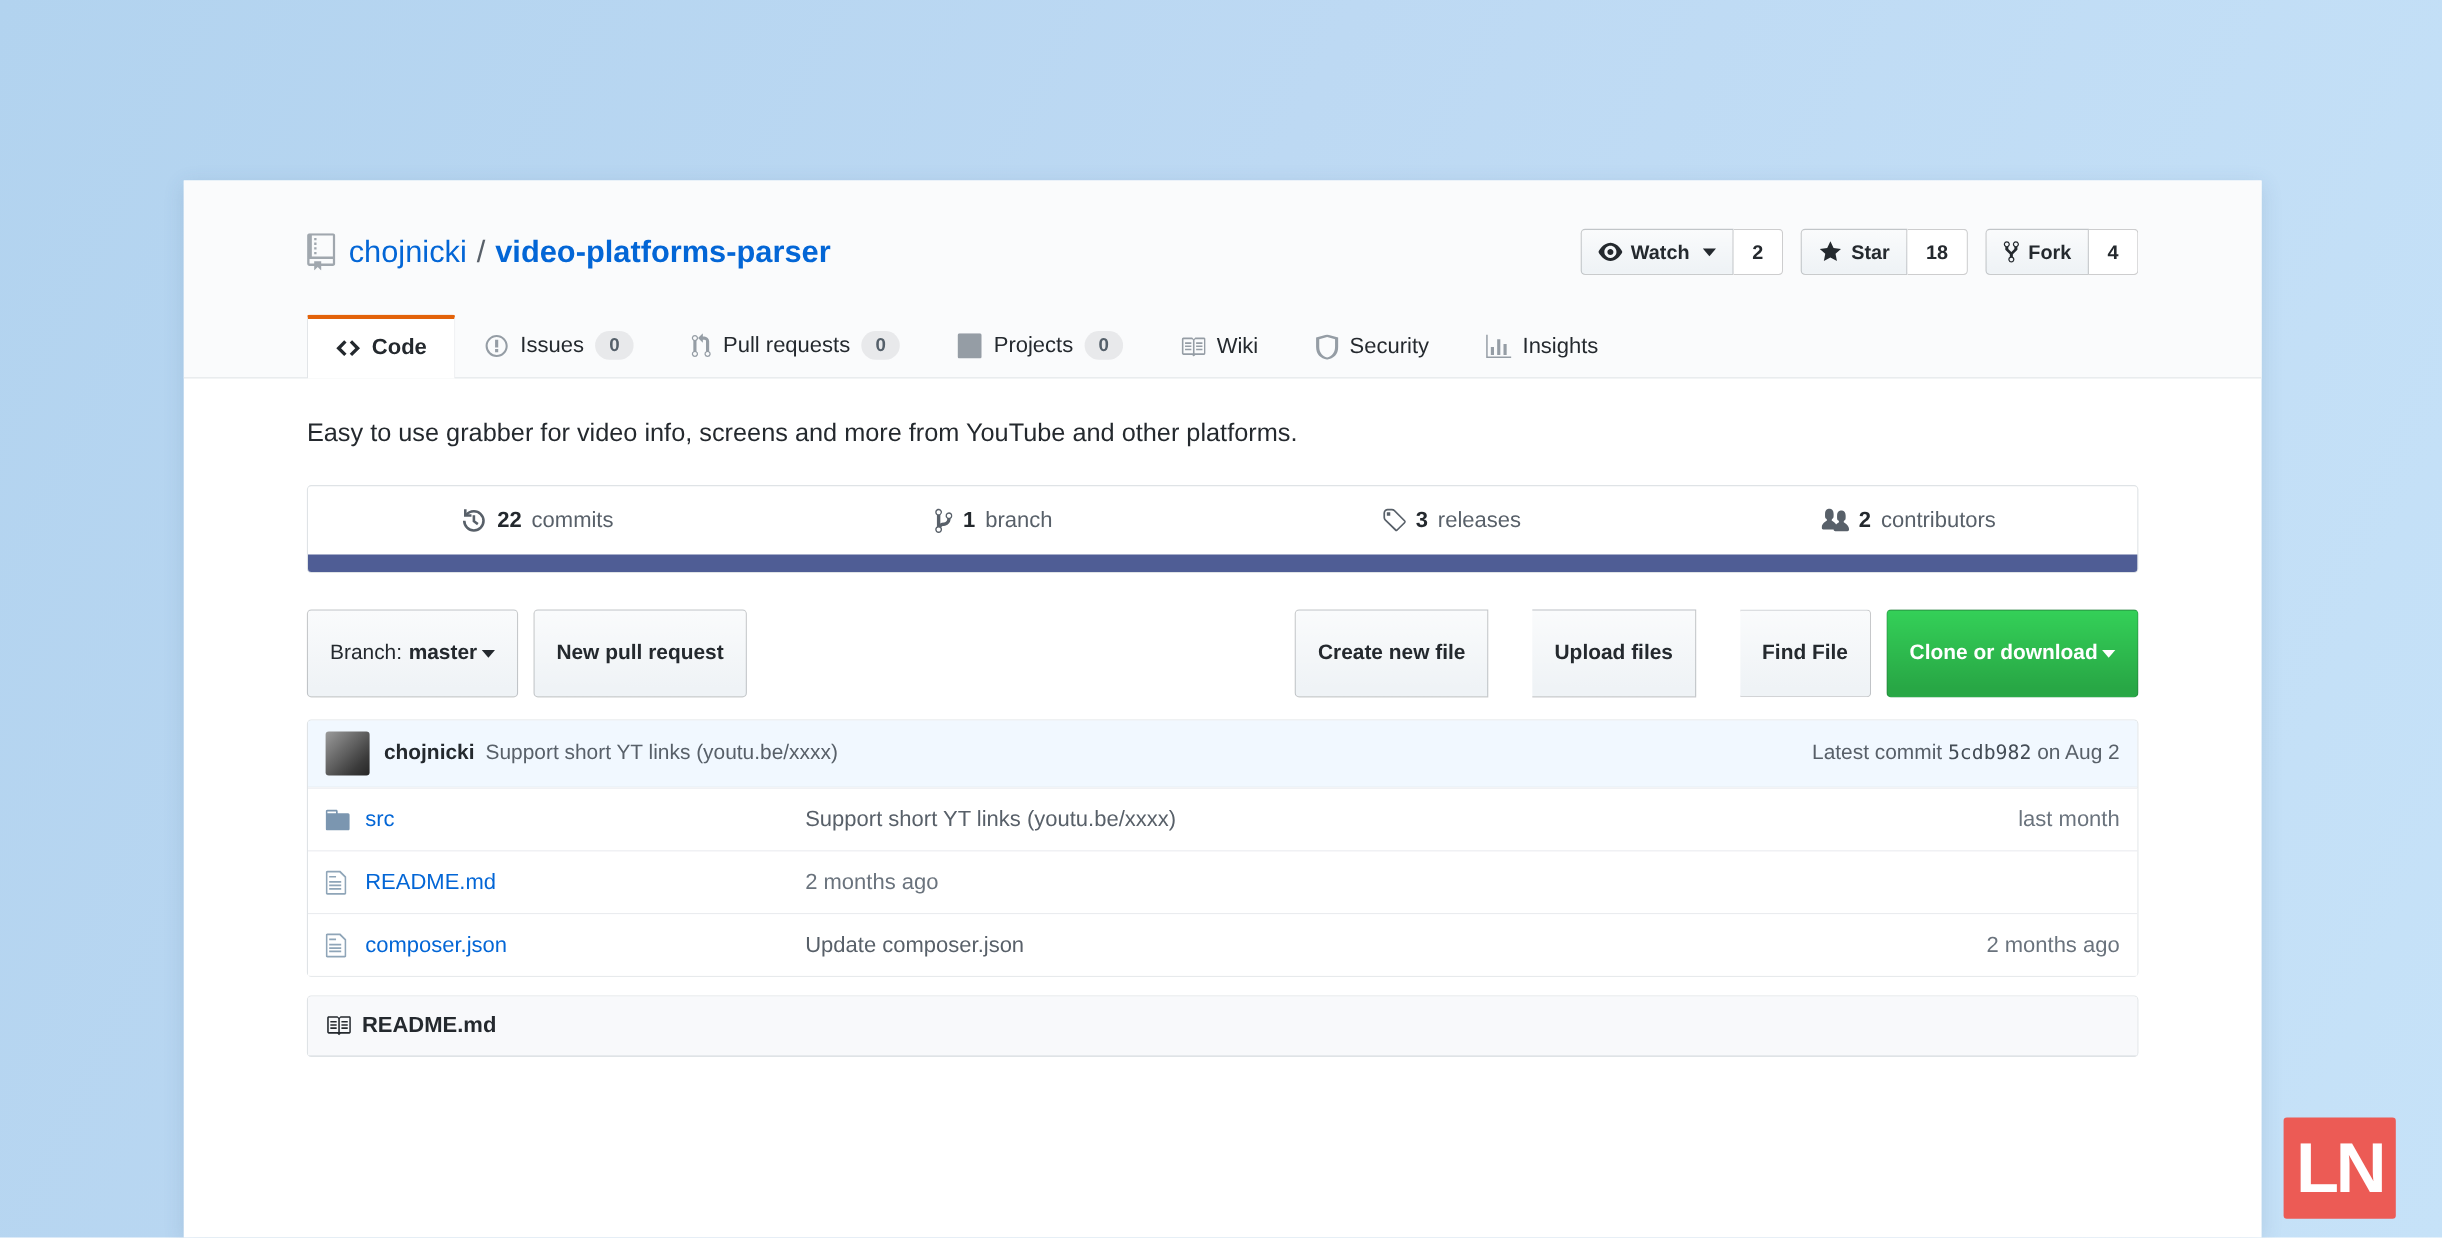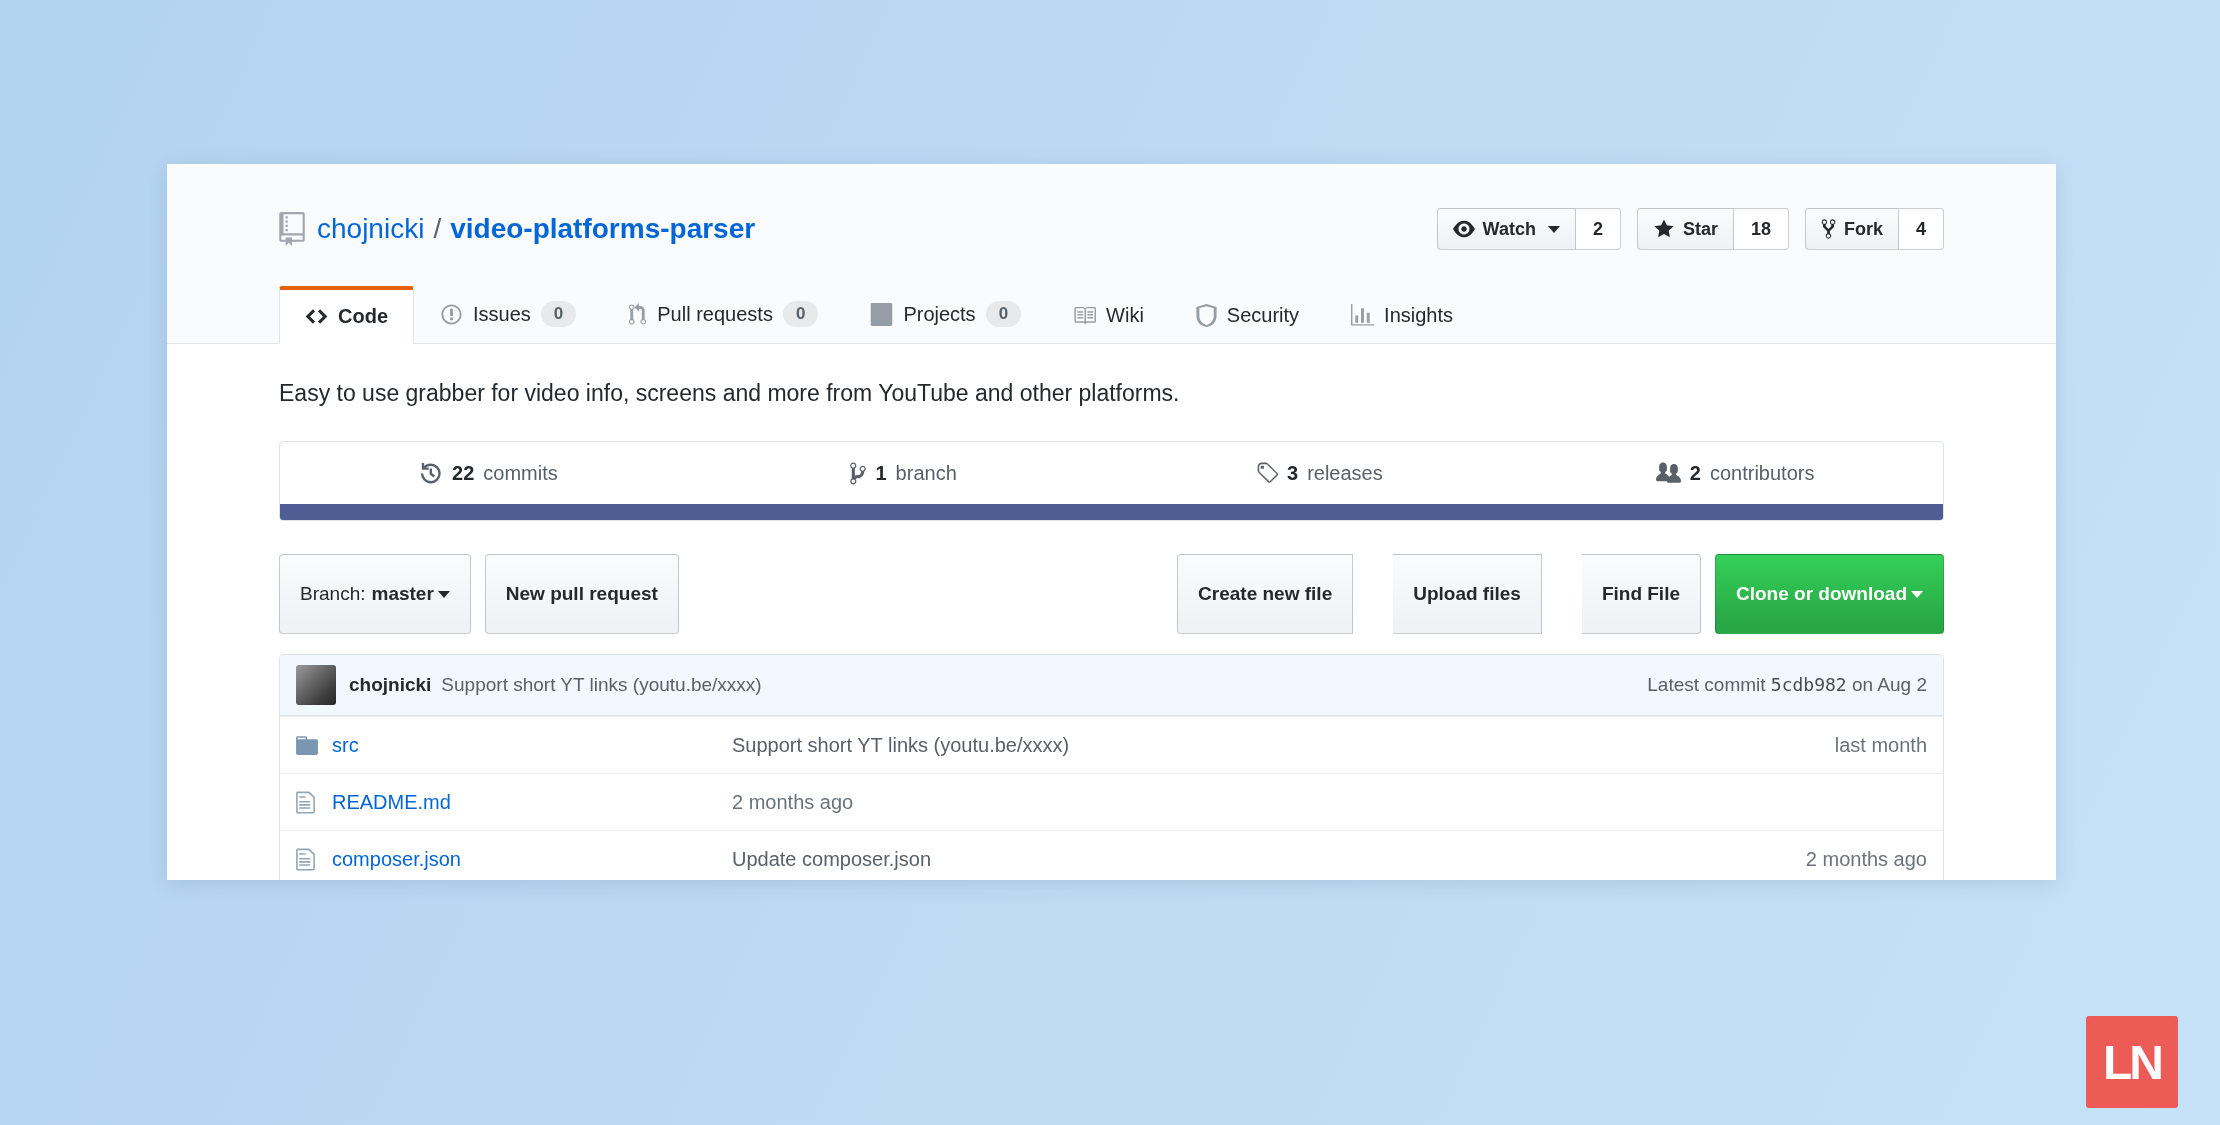--- a/index.html
+++ b/index.html
@@ -3,21 +3,21 @@
 <meta charset="utf-8">
 <style>
   * { box-sizing: border-box; }
   html,body { margin:0; padding:0; }
   body {
     width:2220px; height:1125px; overflow:hidden; position:relative;
     font-family:"Liberation Sans", sans-serif;
     background:linear-gradient(115deg,#b2d3ef 0%,#bdd9f3 45%,#c6e2f8 100%);
   }
   .card {
-    position:absolute; left:167px; top:164px; width:1889px; height:716px;
+    position:absolute; left:167px; top:164px; width:1889px; height:961px;
     background:#ffffff; box-shadow:0 4px 18px rgba(60,95,130,.16); overflow:hidden;
   }
   .container { width:1665px; margin:0 auto; }
 
   
   .repo-header { background:#fafbfc; border-bottom:1px solid #e2e5e8; padding-top:41px; position:relative; }
   .header-top { display:flex; justify-content:space-between; align-items:center; height:48px; }
   .repo-title { display:flex; align-items:center; font-size:28px; color:#586069; }
   .repo-title .icon { color:#a0a7ae; margin-right:12px; display:flex; }
   .repo-title a { text-decoration:none; color:#0366d6; cursor:pointer; }
@@ -121,23 +121,23 @@
   }
   .readme-header .ic { display:flex; color:#24292e; }
   .readme-body { padding:60px 64px 40px; background:#fff; }
   .readme-body h1 {
     margin:0; font-size:46px; font-weight:700; color:#24292e;
     padding-bottom:36px; border-bottom:1px solid #eaecef;
   }
 
   
   .watermark {
-    position:absolute; right:42px; bottom:17px; width:92px; height:92px;
+    position:absolute; right:42px; bottom:17px; width:102px; height:92px;
     border-radius:3px; color:#fff; display:flex; align-items:center; justify-content:center;
-    font-size:48px; font-weight:600; letter-spacing:-3px;
+    font-size:64px; font-weight:600; letter-spacing:-3px;
   }
 </style>
 </head>
 <body>
 
 <div class="card">
 
   <div class="repo-header">
     <div class="container header-top">
       <div class="repo-title">

